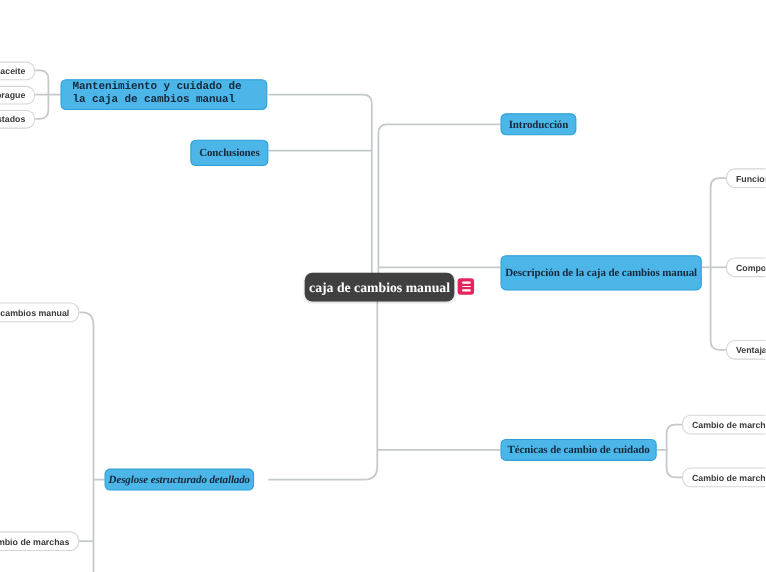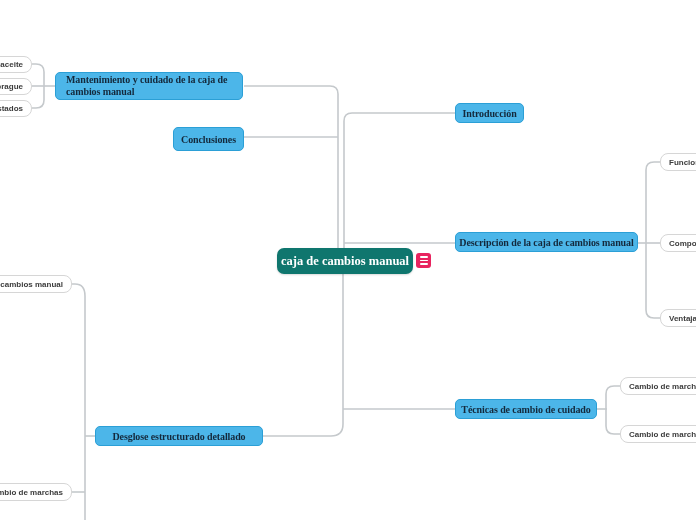--- a/index.html
+++ b/index.html
@@ -42,21 +42,21 @@
   }
   .bnode.multiline {
     white-space: normal;
     justify-content: flex-start;
     text-align: left;
     line-height: 12px;
     padding: 0 10px;
   }
   
   .center-node {
-    background: #0f766e;
+    background: #404040;
     border-radius: 7px;
     color: #ffffff;
     font-weight: bold;
     font-size: 12.5px;
     justify-content: center;
     text-align: left;
     box-shadow: 0 1px 2px rgba(0,0,0,0.15);
   }
   
   .wnode {
@@ -119,31 +119,31 @@
     <path d="M646,243 H660"></path>
 
     <path d="M597,409 H607"></path>
     <path d="M620,386 H614 Q606,386 606,394 V426 Q606,434 614,434 H620"></path>
   </svg>
 
   <div class="node wnode align-right" style="left:-78px; top:56px; width:110px; height:17px;">de aceite</div>
   <div class="node wnode align-right" style="left:-78px; top:78px; width:110px; height:17px;">mbrague</div>
   <div class="node wnode align-right" style="left:-78px; top:100px; width:110px; height:17px;">gastados</div>
 
-  <div class="node bnode multiline" style="left:55px; top:72px; width:188px; height:28px;">Mantenimiento y cuidado de la caja de cambios manual</div>
+  <div class="node bnode multiline" style="left:55px; top:72px; width:188px; height:28px;font-family:Liberation Mono, monospace;">Mantenimiento y cuidado de la caja de cambios manual</div>
 
   <div class="node bnode" style="left:173px; top:127px; width:71px; height:24px;">Conclusiones</div>
 
   <div class="node bnode" style="left:455px; top:103px; width:69px; height:20px;">Introducción</div>
 
-  <div class="node bnode" style="left:455px; top:232px; width:183px; height:20px;">Descripción de la caja de cambios manual</div>
+  <div class="node bnode" style="left:455px; top:232px; width:183px; height:32px;">Descripción de la caja de cambios manual</div>
 
   <div class="node bnode" style="left:455px; top:399px; width:142px; height:20px;">Técnicas de cambio de cuidado</div>
 
-  <div class="node bnode" style="left:95px; top:426px; width:168px; height:20px;">Desglose estructurado detallado</div>
+  <div class="node bnode" style="left:95px; top:426px; width:136px; height:20px;font-style:italic;">Desglose estructurado detallado</div>
 
   <div class="node center-node" style="left:277px; top:248px; width:136px; height:26px;">caja de cambios manual</div>
   <div class="notes-icon">
     <div class="bar"></div>
     <div class="bar"></div>
     <div class="bar"></div>
   </div>
 
   <div class="node wnode align-left" style="left:660px; top:153px; width:120px; height:18px;">Funcionam</div>
   <div class="node wnode align-left" style="left:660px; top:234px; width:120px; height:18px;">Componen</div>

